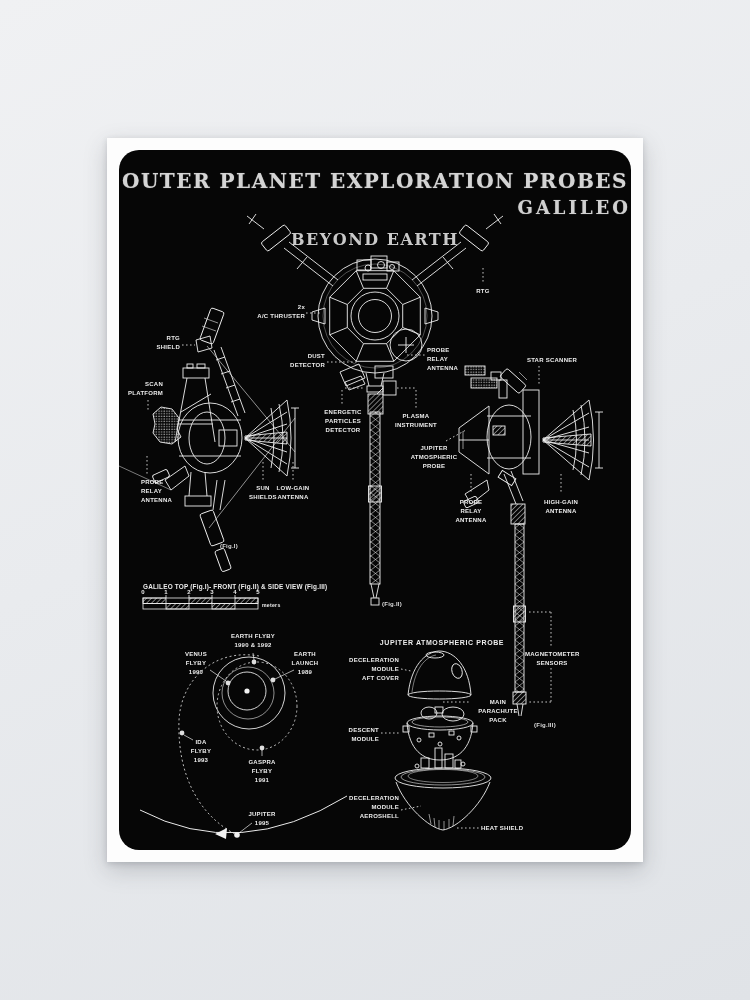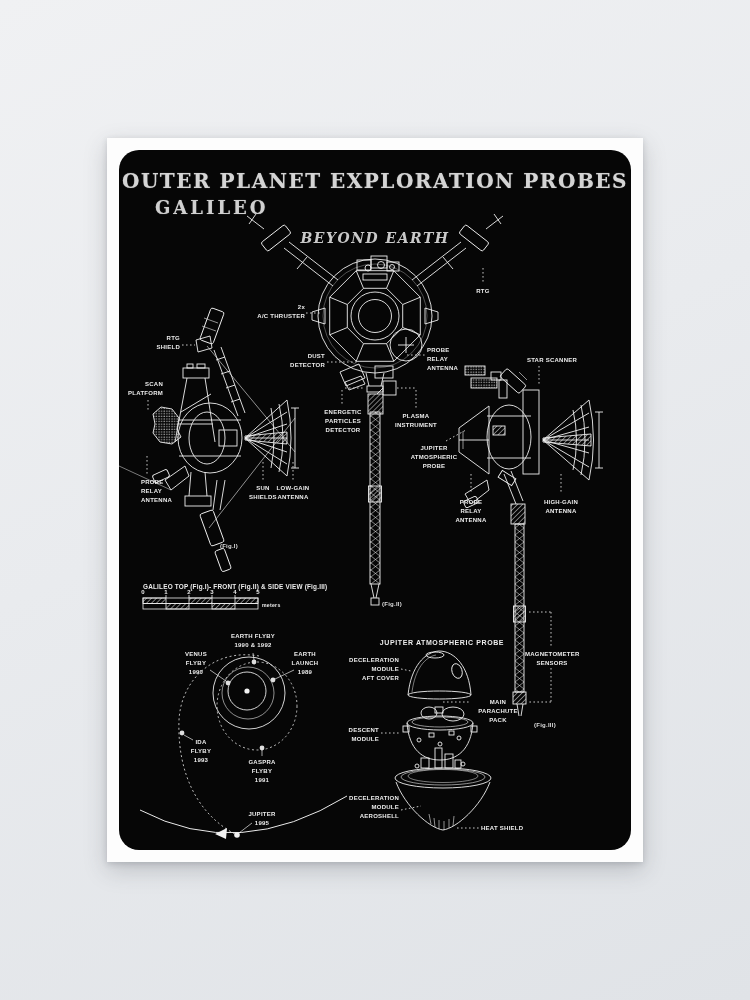--- a/index.html
+++ b/index.html
@@ -17,28 +17,28 @@
     position:absolute;left:12px;top:12px;width:512px;height:700px;
     background:#060606;overflow:hidden;border-radius:20px;
   }
   .art{position:absolute;left:0;top:0;width:512px;height:700px;}
   .t1{
     position:absolute;left:0;top:19px;width:512px;text-align:center;
     font-family:"DejaVu Serif",serif;font-weight:700;font-size:20px;
     letter-spacing:1.5px;color:#d4d4d4;text-shadow:0 0 1px #777;
   }
   .t2{
-    position:absolute;left:0;top:47px;width:512px;text-align:left;
+    position:absolute;left:0;top:47px;width:512px;text-align:right;
     font-family:"DejaVu Serif",serif;font-weight:700;font-size:18px;
-    letter-spacing:3px;color:#d0d0d0;text-shadow:0 0 1px #777;padding-left:36px;
+    letter-spacing:3px;color:#d0d0d0;text-shadow:0 0 1px #777;
   }
   .t3{
     position:absolute;left:0;top:80px;width:512px;text-align:center;
-    font-family:"DejaVu Serif",serif;font-weight:700;font-size:14px;
-    letter-spacing:1.5px;color:#c9c9c9;font-style:italic;
+    font-family:"DejaVu Serif",serif;font-weight:700;font-size:16px;
+    letter-spacing:1.5px;color:#c9c9c9;
   }
   .lbl{
     position:absolute;font-weight:700;font-size:6px;line-height:1.5;
     color:#ececec;letter-spacing:.25px;white-space:pre-line;
   }
   .ra{text-align:right}.ce{text-align:center}
   .cap{font-size:6px;color:#dedede;}
   .sct{font-size:6.4px;letter-spacing:.2px;}
   .tick{position:absolute;width:10px;text-align:center;font-weight:700;font-size:6px;color:#ececec;}
   .unit{font-size:5.2px;}

